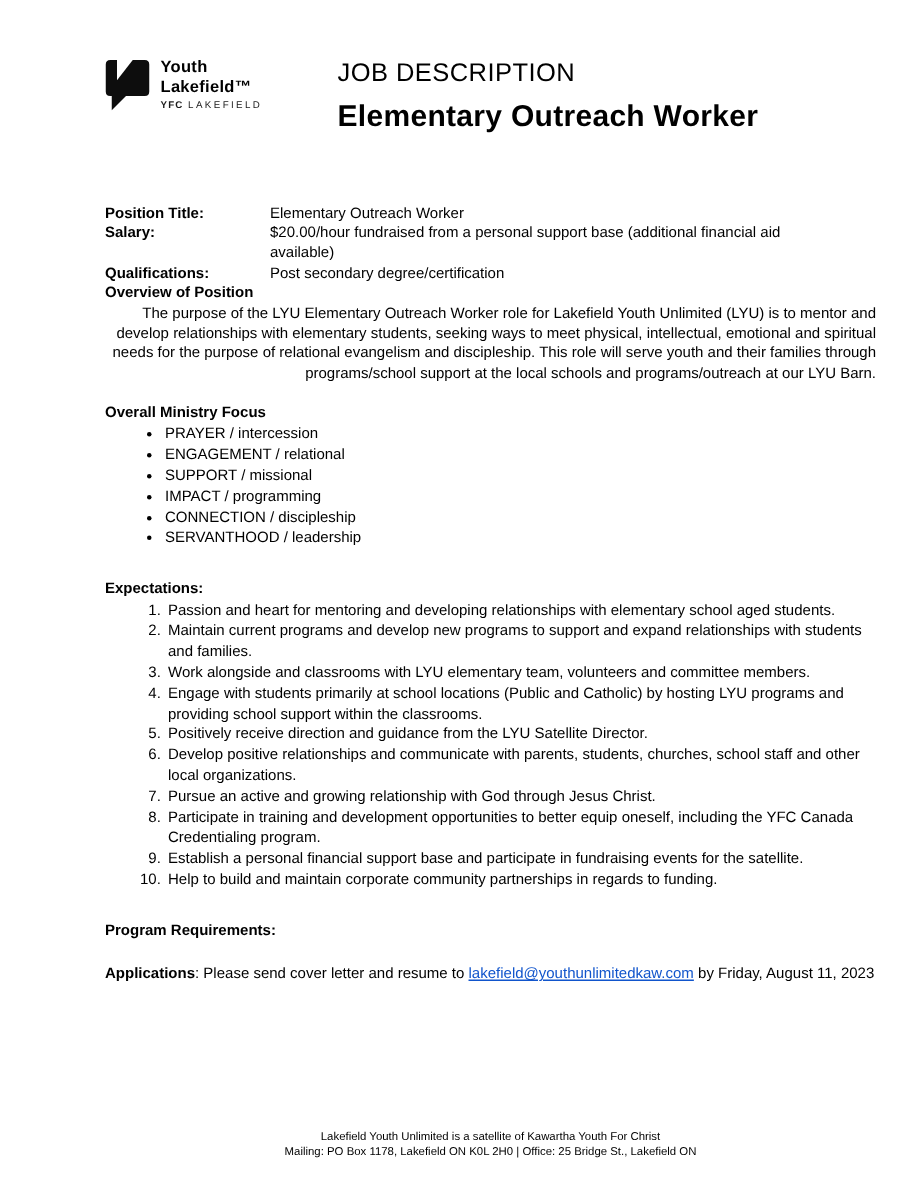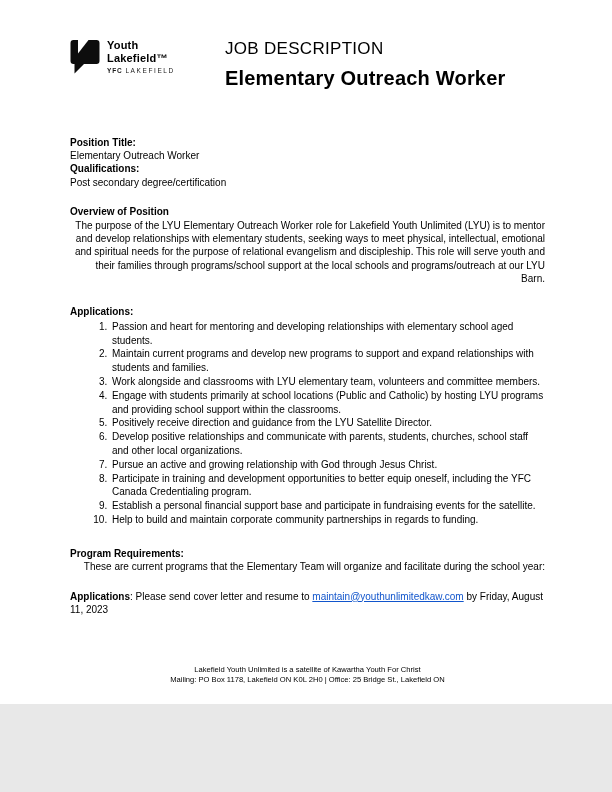--- a/index.html
+++ b/index.html
@@ -1,40 +1,40 @@
 <!DOCTYPE html>
 <html><head>
 <meta charset="utf-8">
 <style>
   * { margin:0; padding:0; box-sizing:border-box; }
   html,body { background:#e8e8e8; }
   body { display:flex; justify-content:center; font-family:"Liberation Sans", sans-serif; }
   .page {
-    width:612px; height:704px; background:#ffffff; color:#000;
-    padding:35px 67px 14px 70px;
+    width:612px; height:792px; background:#ffffff; color:#000;
+    padding:35px 28px 14px 70px;
     font-size:10px; line-height:1.34;
     display:flex; flex-direction:column; overflow:hidden;
   }
   
   .header { display:flex; align-items:flex-start; }
   .logo { width:145px; display:flex; gap:7px; padding-top:4px; }
   .logo-glyph { flex:0 0 auto; }
   .brand-line { font-weight:bold; font-size:11px; line-height:1.15; letter-spacing:0.2px; }
   .subbrand { margin-top:3px; font-size:6.5px; letter-spacing:1.6px; color:#1a1a1a; }
   .subbrand .yfc { font-weight:bold; letter-spacing:0.8px; margin-right:3px; }
   .title-block { padding-left:10px; padding-top:3px; }
   .doc-type { font-size:17px; letter-spacing:0.3px; }
   .doc-title { font-size:20px; font-weight:bold; margin-top:4px; letter-spacing:0.2px; }
   
   .details { margin-top:44px; }
-  .detail-row { display:flex;flex-direction:column; }
+  .detail-row { display:flex; }
   .detail-label { width:110px; font-weight:bold; flex:0 0 auto; }
   .detail-value { flex:1; }
   
-  .section { margin-top:16px; }
+  .section { }
   .section-heading { font-size:10px; font-weight:bold; }
   .section p { margin:0;text-align:right; }
   ul.bullets, ol.numbers { margin:1px 0 0 0; padding-left:40px; }
   ul.bullets li { line-height:1.38; list-style:disc; }
   ol.numbers li { line-height:1.38; list-style:decimal; padding-left:2px; }
   .gap-lg { margin-top:20px; }
   a.doc-link { color:#1155cc; text-decoration:underline; cursor:pointer; }
   .applications { margin-top:16px; }
   
   .footer { margin-top:auto; text-align:center; font-size:7.6px; line-height:1.4; padding-bottom:4px; }
@@ -63,53 +63,67 @@
       <div class="doc-title">Elementary Outreach Worker</div>
     </div>
   </div>
 
   <div class="details">
     <div class="detail-row">
       <span class="detail-label">Position Title:</span>
       <span class="detail-value">Elementary Outreach Worker</span>
     </div>
     <div class="detail-row">
+      <span class="detail-label">Salary:</span>
+      <span class="detail-value" style="max-width:370px;">$20.00/hour fundraised from a personal support base (additional financial aid available)</span>
+    </div>
+    <div class="detail-row">
       <span class="detail-label">Qualifications:</span>
       <span class="detail-value">Post secondary degree/certification</span>
     </div>
   </div>
 
   <div class="section">
     <div class="section-heading">Overview of Position</div>
     <p>The purpose of the LYU Elementary Outreach Worker role for Lakefield Youth Unlimited (LYU) is to mentor and develop relationships with elementary students, seeking ways to meet physical, intellectual, emotional and spiritual needs for the purpose of relational evangelism and discipleship. This role will serve youth and their families through programs/school support at the local schools and programs/outreach at our LYU Barn.</p>
   </div>
 
+  <div class="section" style="margin-top:13px;">
+    <div class="section-heading">Overall Ministry Focus</div>
+    <ul class="bullets">
+      <li>PRAYER / intercession</li>
+      <li>ENGAGEMENT / relational</li>
+      <li>SUPPORT / missional</li>
+      <li>IMPACT / programming</li>
+      <li>CONNECTION / discipleship</li>
+      <li>SERVANTHOOD / leadership</li>
+    </ul>
+  </div>
 
   <div class="section gap-lg">
-    <div class="section-heading">Applications:</div>
+    <div class="section-heading">Expectations:</div>
     <ol class="numbers">
       <li>Passion and heart for mentoring and developing relationships with elementary school aged students.</li>
       <li>Maintain current programs and develop new programs to support and expand relationships with students and families.</li>
       <li>Work alongside and classrooms with LYU elementary team, volunteers and committee members.</li>
       <li>Engage with students primarily at school locations (Public and Catholic) by hosting LYU programs and providing school support within the classrooms.</li>
       <li>Positively receive direction and guidance from the LYU Satellite Director.</li>
       <li>Develop positive relationships and communicate with parents, students, churches, school staff and other local organizations.</li>
       <li>Pursue an active and growing relationship with God through Jesus Christ.</li>
       <li>Participate in training and development opportunities to better equip oneself, including the YFC Canada Credentialing program.</li>
       <li>Establish a personal financial support base and participate in fundraising events for the satellite.</li>
       <li>Help to build and maintain corporate community partnerships in regards to funding.</li>
     </ol>
   </div>
 
   <div class="section gap-lg">
     <div class="section-heading">Program Requirements:</div>
-    <p>These are current programs that the Elementary Team will organize and facilitate during the school year:</p>
   </div>
 
-  <p class="applications"><b>Applications</b><span>: Please send cover letter and resume to </span><a class="doc-link" style="color: rgb(17, 85, 204);">maintain@youthunlimitedkaw.com</a><span> by Friday, August 11, 2023</span></p>
+  <p class="applications"><b>Applications</b><span>: Please send cover letter and resume to </span><a class="doc-link" style="color: rgb(17, 85, 204);">lakefield@youthunlimitedkaw.com</a><span> by Friday, August 11, 2023</span></p>
 
   <div class="footer">
     <div>Lakefield Youth Unlimited is a satellite of Kawartha Youth For Christ</div>
     <div>Mailing: PO Box 1178, Lakefield ON K0L 2H0 | Office: 25 Bridge St., Lakefield ON</div>
 
   </div>
 
 </div>
 
 </body></html>

